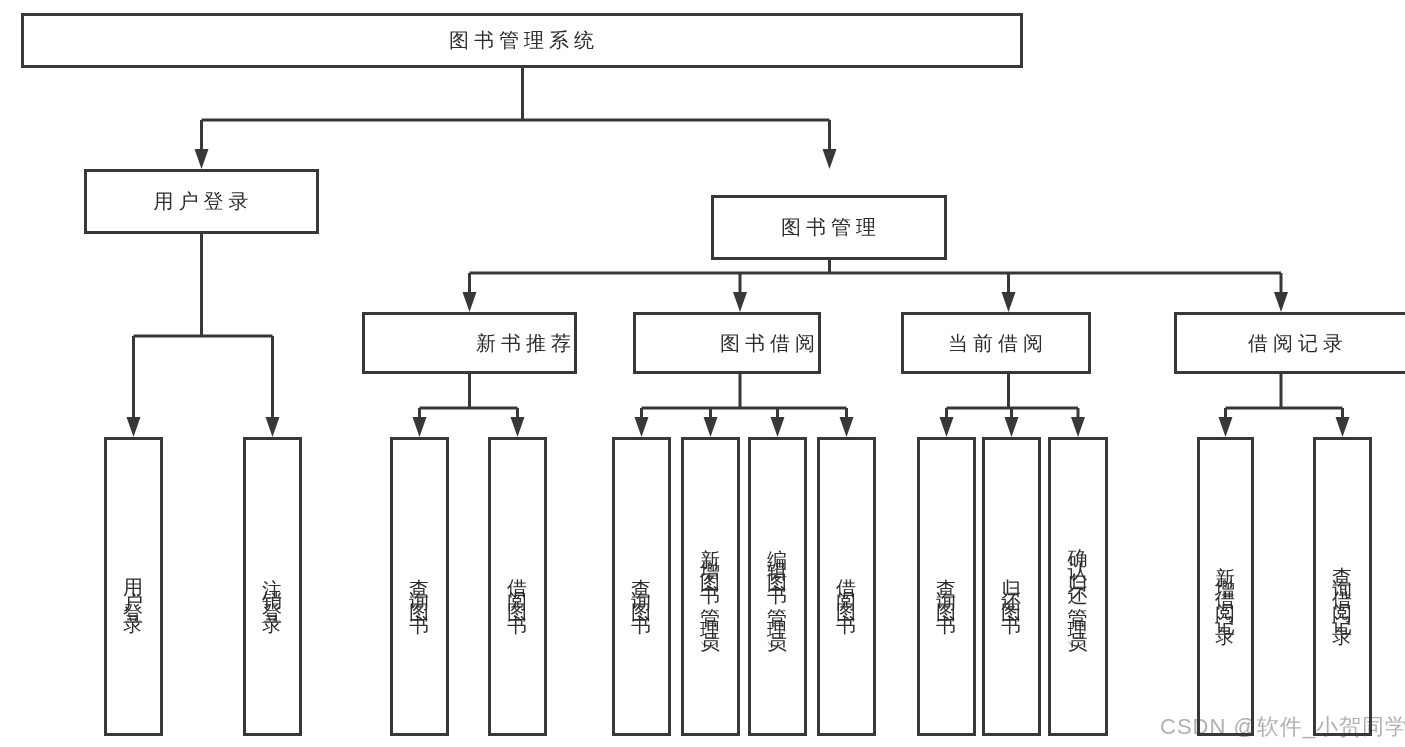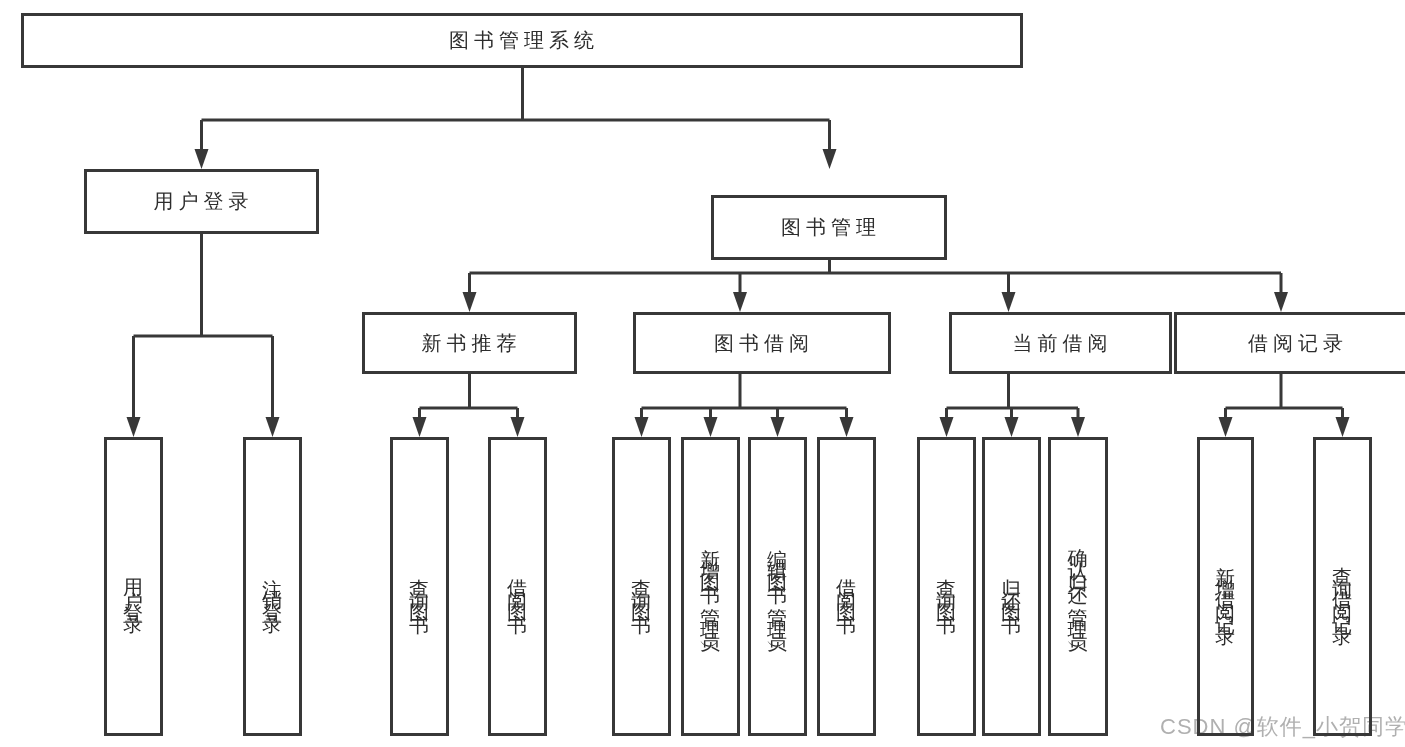--- a/index.html
+++ b/index.html
@@ -110,27 +110,27 @@
     <span class="label">图书管理系统</span>
   </div>
 
   <div class="node hnode" style="left:84px; top:169px; width:235px; height:65px;">
     <span class="label">用户登录</span>
   </div>
   <div class="node hnode" style="left:711px; top:169px; width:236px; height:65px;margin-top:26px;">
     <span class="label">图书管理</span>
   </div>
 
-  <div class="node hnode" style="left:362px; top:312px; width:215px; height:62px;">
+  <div class="node hnode" style="left:362px; top:312px; width:215px; height:62px;justify-content:flex-end;">
     <span class="label">新书推荐</span>
   </div>
-  <div class="node hnode" style="left:633px; top:312px; width:258px; height:62px;">
+  <div class="node hnode" style="left:633px; top:312px; width:188px; height:62px;justify-content:flex-end;">
     <span class="label">图书借阅</span>
   </div>
-  <div class="node hnode" style="left:901px; top:312px; width:223px; height:62px;margin-left:48px;">
+  <div class="node hnode" style="left:901px; top:312px; width:190px; height:62px;">
     <span class="label">当前借阅</span>
   </div>
   <div class="node hnode" style="left:1174px; top:312px; width:244px; height:62px;">
     <span class="label">借阅记录</span>
   </div>
 
   <div class="node vnode" style="left:104px; top:437px; width:59px; height:299px;">
     <span class="vtext">用户登录</span>
   </div>
   <div class="node vnode" style="left:243px; top:437px; width:59px; height:299px;">

